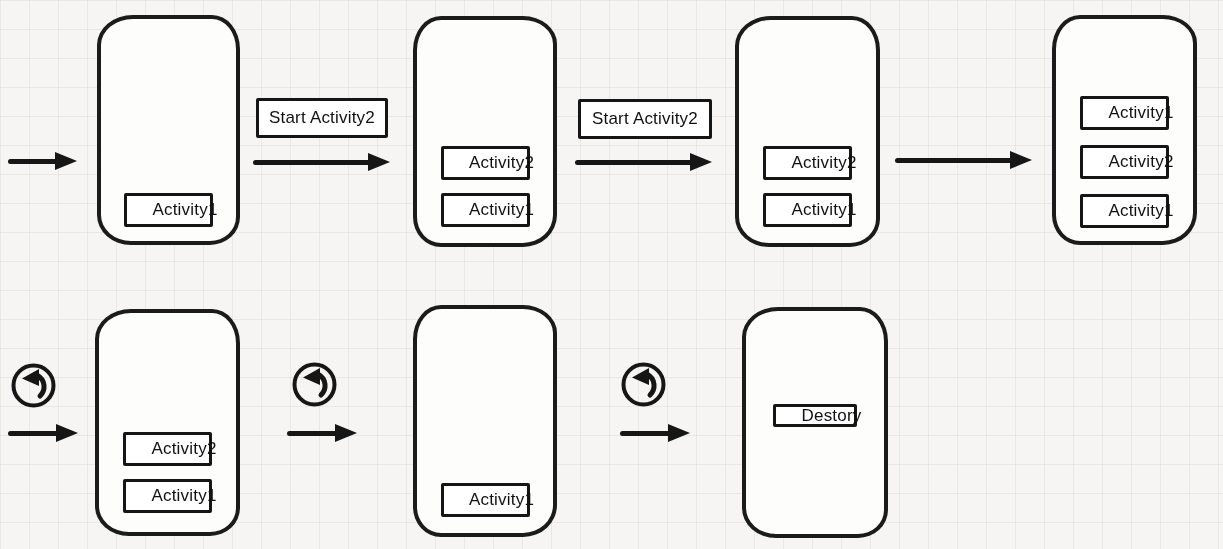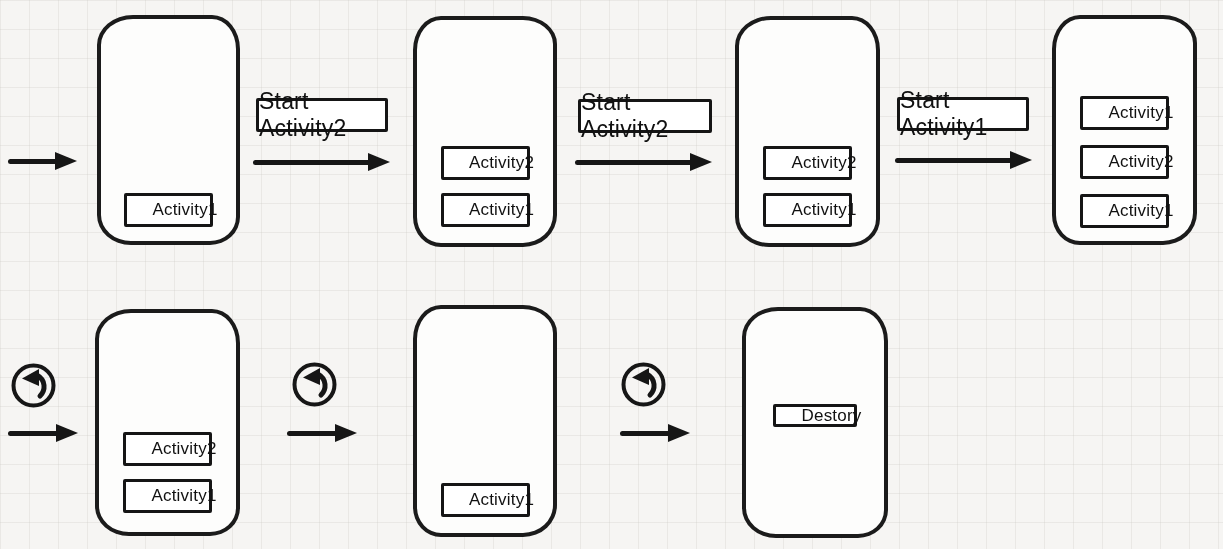--- a/index.html
+++ b/index.html
@@ -47,28 +47,28 @@
     justify-content: center;
     font-size: 17px;
     letter-spacing: 0.2px;
     color: #111111;
     flex: 0 0 auto;
     padding-left: 33px;
   }
 
   .label-box {
     position: absolute;
-    height: 34px;
+    height: 40px;
     background: #ffffff;
     border: 3px solid #151515;
     border-radius: 2px;
     display: flex;
     align-items: center;
     justify-content: center;
-    font-size: 23px;
+    font-size: 17px;
     letter-spacing: 0.2px;
     color: #111111;
   }
 
   .arrow { position: absolute; height: 18px; }
   .arrow .shaft {
     position: absolute;
     left: 0; right: 16px; top: 7px;
     height: 5px;
     background: #161616;
@@ -132,21 +132,20 @@
     <span class="head"></span>
   </div>
 
   <div class="phone r1" style="left:735px; top:16px; width:145px; height:231px">
     <div class="stack" style="bottom:16px">
       <div class="abox">Activity2</div>
       <div class="abox">Activity1</div>
     </div>
   </div>
 
-  <div class="label-box" style="left:897px; top:97px; width:132px">Start Activity1</div>
   <div class="arrow" style="left:895px; top:151px; width:137px">
     <span class="shaft"></span>
     <span class="head"></span>
   </div>
 
   <div class="phone r2" style="left:1052px; top:15px; width:145px; height:230px">
     <div class="stack" style="bottom:13px; gap:15px">
       <div class="abox">Activity1</div>
       <div class="abox">Activity2</div>
       <div class="abox">Activity1</div>

